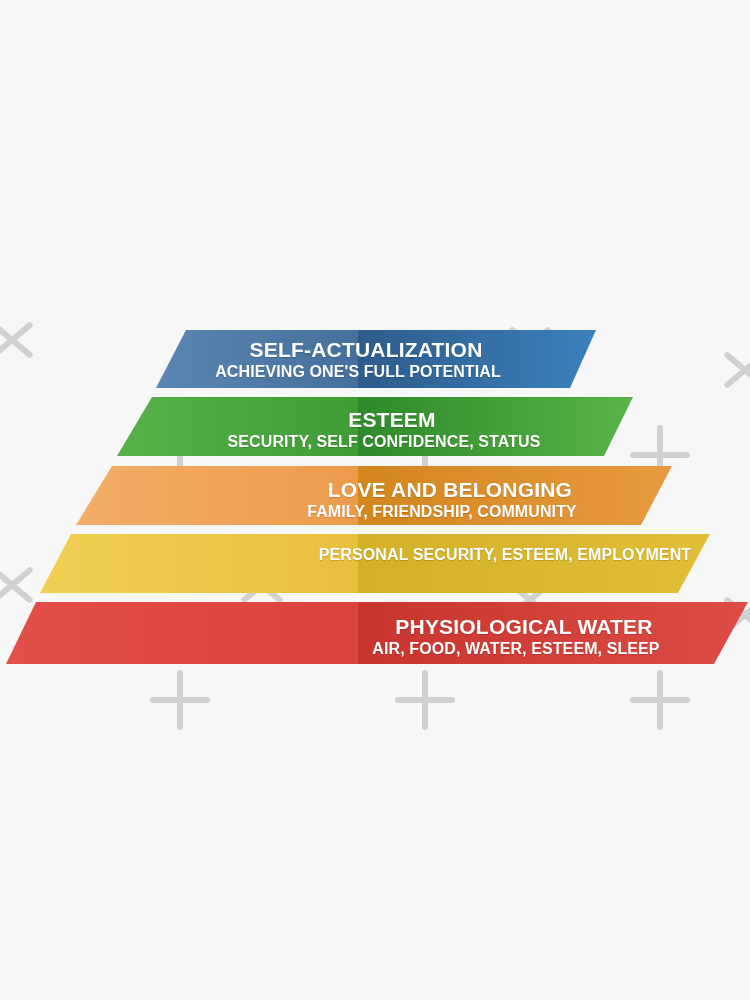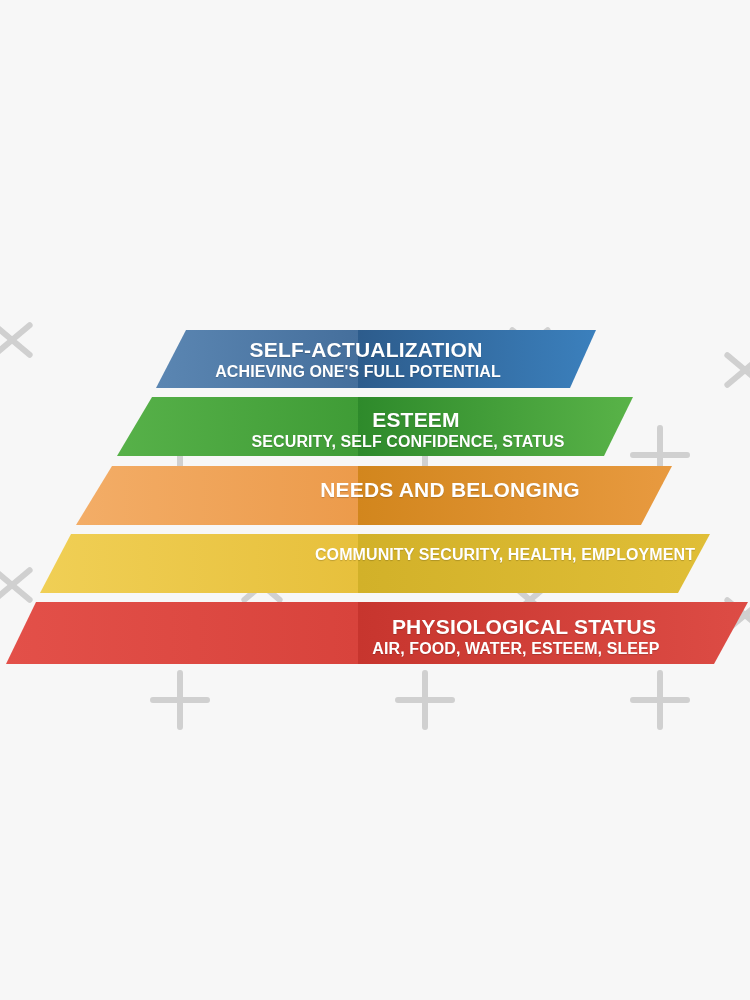--- a/index.html
+++ b/index.html
@@ -160,31 +160,32 @@
       <polygon points="36,602 358,602 358,664 6,664" fill="url(#gradRedL)"></polygon>
       <polygon points="358,602 748,602 714,664 358,664" fill="url(#gradRedR)"></polygon>
     </g>
   </svg>
 
   <div class="tier-label" style="left:358px; top:339px;">
     <div class="tier-title">SELF-ACTUALIZATION</div>
     <div class="tier-sub">ACHIEVING ONE'S FULL POTENTIAL</div>
   </div>
 
-  <div class="tier-label" style="left:408px; top:409px;">
+  <div class="tier-label" style="left:384px; top:409px;">
     <div class="tier-title">ESTEEM</div>
     <div class="tier-sub">SECURITY, SELF CONFIDENCE, STATUS</div>
   </div>
 
   <div class="tier-label" style="left:442px; top:479px;">
-    <div class="tier-title">NEEDS AND BELONGING</div>
+    <div class="tier-title">LOVE AND BELONGING</div>
+    <div class="tier-sub">FAMILY, FRIENDSHIP, COMMUNITY</div>
   </div>
 
   <div class="tier-label" style="left:505px; top:547px;">
-    <div class="tier-sub">COMMUNITY SECURITY, HEALTH, EMPLOYMENT</div>
+    <div class="tier-sub">PERSONAL SECURITY, ESTEEM, EMPLOYMENT</div>
   </div>
 
   <div class="tier-label" style="left:516px; top:616px;">
-    <div class="tier-title">PHYSIOLOGICAL STATUS</div>
+    <div class="tier-title">PHYSIOLOGICAL WATER</div>
     <div class="tier-sub">AIR, FOOD, WATER, ESTEEM, SLEEP</div>
   </div>
 
 </div>
 
 </body></html>

